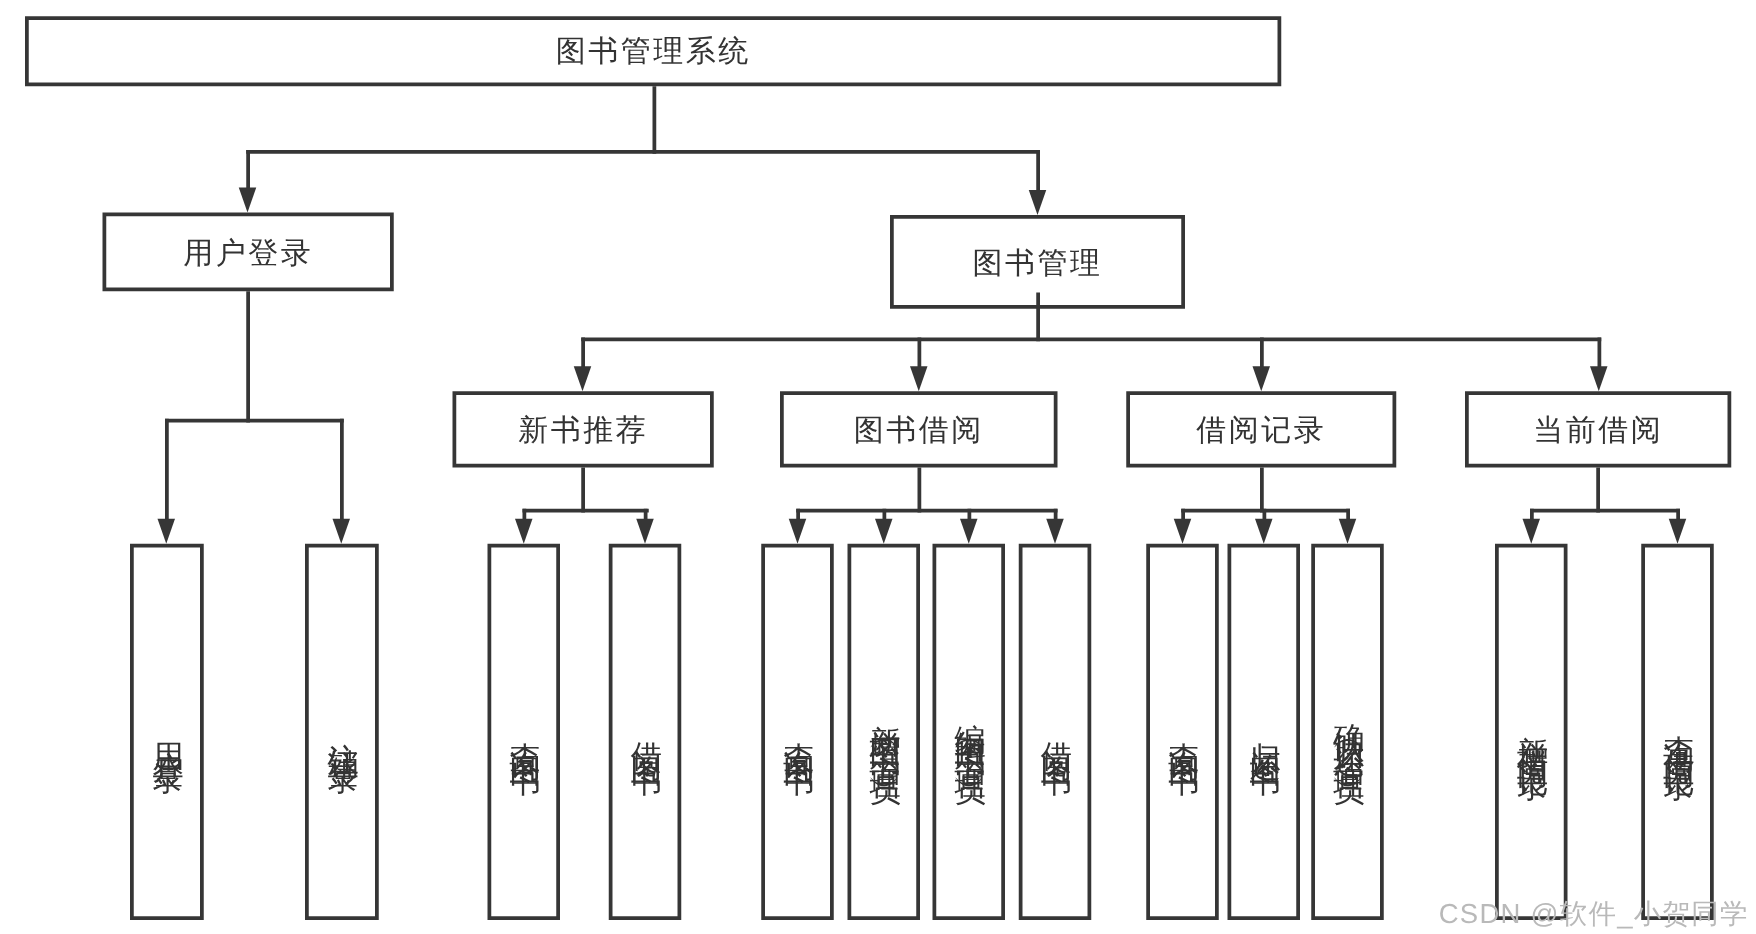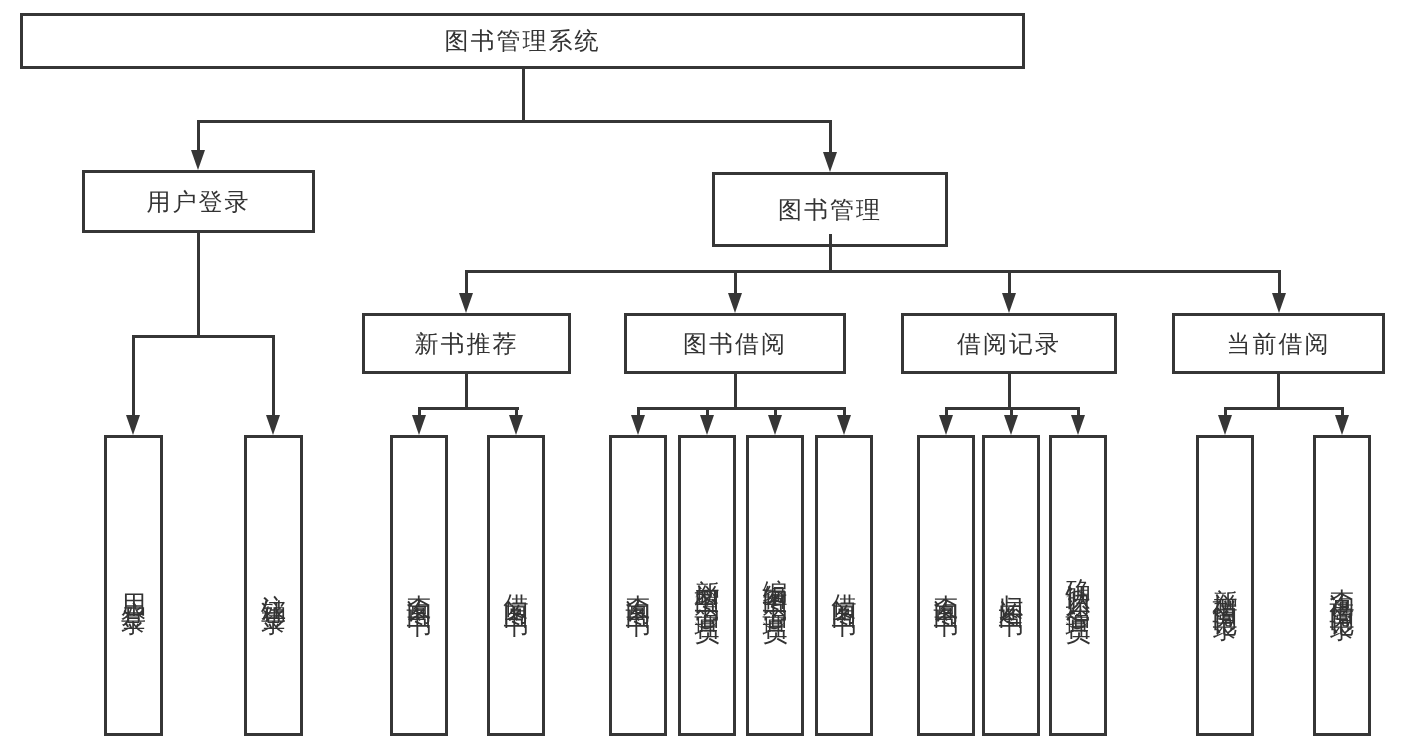--- a/index.html
+++ b/index.html
@@ -183,14 +183,15 @@
   <div class="ln" style="left:1077px;top:407px;width:3px;height:13px"></div>
   <div class="arw" style="left:1071px;top:415px"></div>
 
   <div class="ln" style="left:1277px;top:374px;width:3px;height:36px"></div>
   <div class="ln" style="left:1224px;top:407px;width:120px;height:3px"></div>
   <div class="ln" style="left:1224px;top:407px;width:3px;height:13px"></div>
   <div class="arw" style="left:1218px;top:415px"></div>
   <div class="ln" style="left:1341px;top:407px;width:3px;height:13px"></div>
   <div class="arw" style="left:1335px;top:415px"></div>
 
+  <div class="watermark">CSDN @软件_小贺同学</div>
 
 </div>
 
 </body></html>

